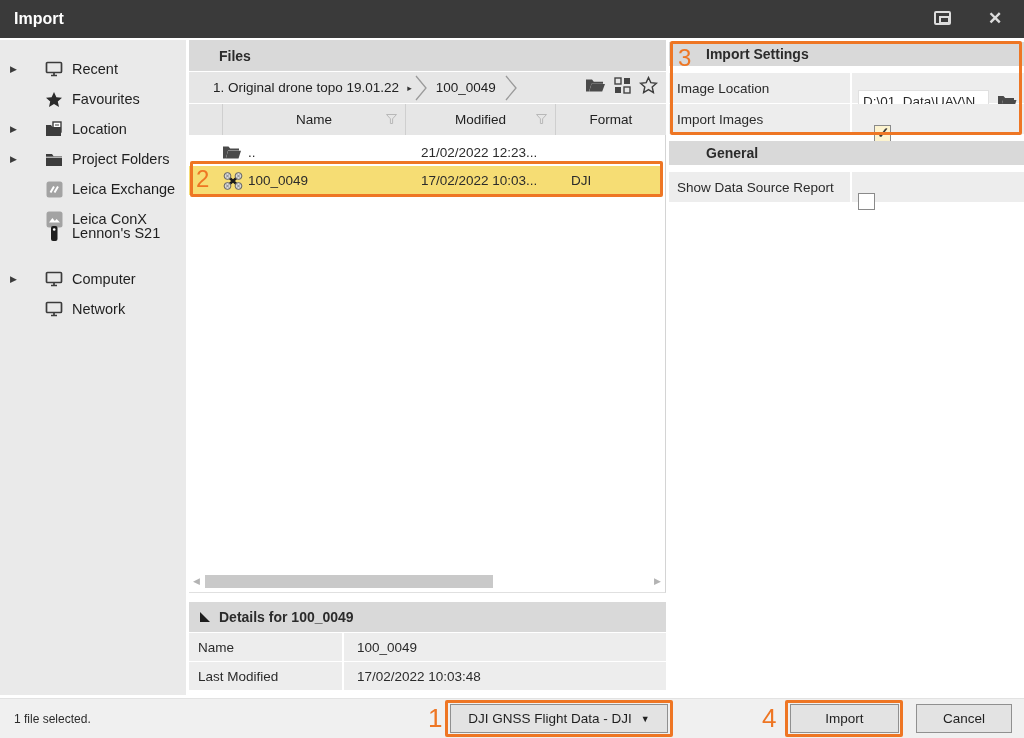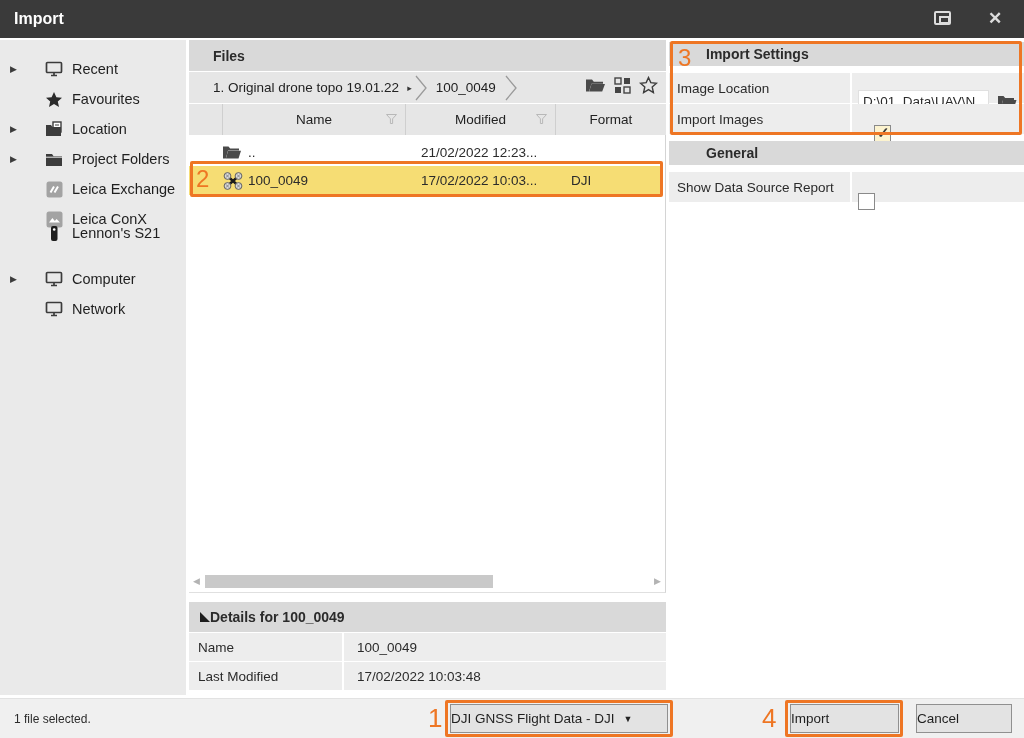--- a/index.html
+++ b/index.html
@@ -16,21 +16,21 @@
 
   
   .sidebar { left:0; top:40px; width:186px; height:655px; background:#eaeaea; }
   .side-item { position:absolute; left:0; width:186px; height:30px; display:flex; align-items:center; cursor:default; }
   .side-item .tri { width:12px; margin-left:10px; font-size:9px; color:#3c3c3c; }
   .side-item .s-icon { width:20px; height:18px; margin-left:22px; display:flex; align-items:center; justify-content:center; }
   .side-item .s-label { margin-left:8px; font-size:14.5px; color:#1f1f1f; }
 
   
   .sec-header { background:#d9d9d9; font-weight:bold; font-size:14px; display:flex; align-items:center; }
-  .files-header { left:189px; top:40px; width:477px; height:31px; padding-left:24px; }
+  .files-header { left:189px; top:40px; width:477px; height:31px; padding-left:30px; }
   .breadcrumb { left:189px; top:72px; width:477px; height:31px; background:#e6e6e6; display:flex; align-items:center; font-size:13.5px; }
   .crumb { padding:0 6px; color:#222; cursor:default; white-space:nowrap; }
   .crumb-arrow { font-size:9px; color:#333; margin-left:2px; }
   .chev { height:28px; margin:0 2px; }
   .bc-icons { position:absolute; right:8px; top:4px; display:flex; gap:8px; align-items:center; }
 
   .theader { left:189px; top:104px; width:477px; height:31px; background:#e6e6e6; display:flex; font-size:13.5px; color:#222; }
   .th { display:flex; align-items:center; justify-content:center; position:relative; border-left:1px solid #cfcfcf; }
   .th:first-child { border-left:none; }
   .th .funnel { position:absolute; right:8px; top:10px; }
@@ -46,39 +46,39 @@
   .frow .f-name { width:157px; }
   .frow .f-mod { width:150px; padding-left:16px; }
   .frow .f-fmt { flex:1; padding-left:16px; }
   .frow.selected { background:#f6dd74; }
 
   .hscroll { left:190px; top:572px; width:474px; height:19px; background:#ffffff; }
   .hs-arrow { position:absolute; top:4px; font-size:9px; color:#b3b3b3; }
   .hs-thumb { position:absolute; left:15px; top:3px; width:288px; height:13px; background:#c9c9c9; }
 
   
-  .details-header { left:189px; top:602px; width:477px; height:30px; padding-left:11px; }
+  .details-header { left:189px; top:602px; width:477px; height:30px; padding-left:11px; gap:9px; }
   .drow { left:189px; width:477px; height:28px; background:#ededed; display:flex; font-size:13.5px; align-items:center; }
   .drow .d-label { width:155px; padding-left:9px; border-right:2px solid #ffffff; height:100%; display:flex; align-items:center; }
   .drow .d-value { padding-left:13px; }
 
   
   .rp-header { left:669px; width:355px; height:24px; padding-left:37px; }
   .rp-row { left:669px; width:355px; height:30px; background:#ededed; display:flex; align-items:center; font-size:13.5px; }
   .rp-label { width:183px; padding-left:8px; border-right:2px solid #ffffff; height:100%; display:flex; align-items:center; }
   .rp-value { flex:1; height:100%; display:flex; align-items:center; padding-left:6px; position:relative;margin-top:28px; }
   .loc-input { width:131px; height:24px; background:#ffffff; border:1px solid #e0e0e0; font-size:13.5px; line-height:22px; padding:0 4px; white-space:nowrap; overflow:hidden; }
   .checkbox { width:17px; height:17px; background:#ffffff; border:1px solid #8a8a8a; position:relative; }
   .checkbox.checked { background:#fcf3cf; }
   .checkbox.checked::after { content:"\2713"; position:absolute; left:2px; top:-2px; font-size:15px; font-weight:bold; color:#3a3a3a; }
 
   
   .footer { left:0; top:698px; width:1024px; height:40px; background:#f0f0f0; border-top:1px solid #e2e2e2; }
   .status { position:absolute; left:14px; top:0; line-height:40px; font-size:12px; color:#2b2b2b;text-align:right; }
-  .btn { position:absolute; height:29px; background:#e3e3e3; border:1px solid #909090; font-size:13.5px; color:#1f1f1f; display:flex; align-items:center; cursor:default; }
+  .btn { position:absolute; height:29px; background:#e3e3e3; border:1px solid #909090; font-size:13.5px; color:#1f1f1f; display:flex; align-items:center; justify-content:center; cursor:default; }
   .dd-caret { font-size:9px; margin-left:9px; color:#222; }
 
   
   .ann-box { border:3px solid #ee7624; border-radius:2px; pointer-events:none; }
   .ann-num { color:#ee7624; font-size:26px; pointer-events:none; line-height:1; }
 
   svg { display:block; }
 </style>
 </head>
 <body>

